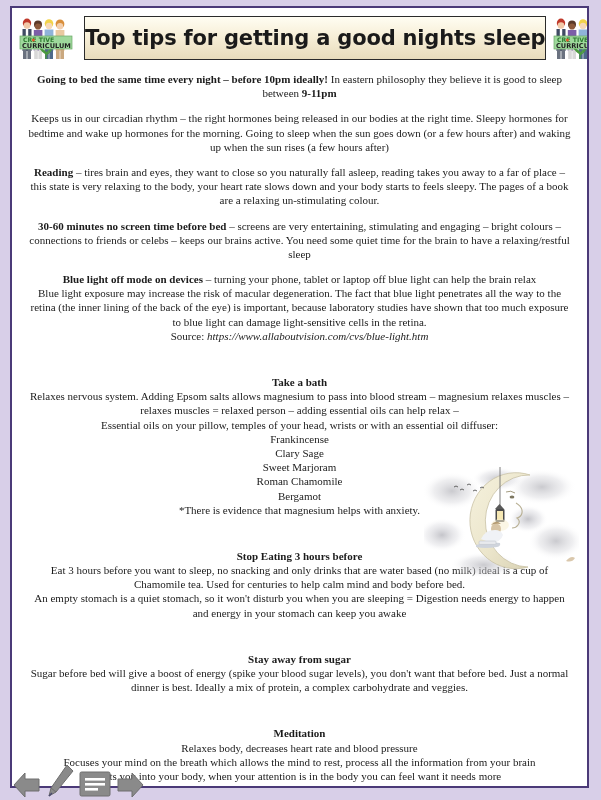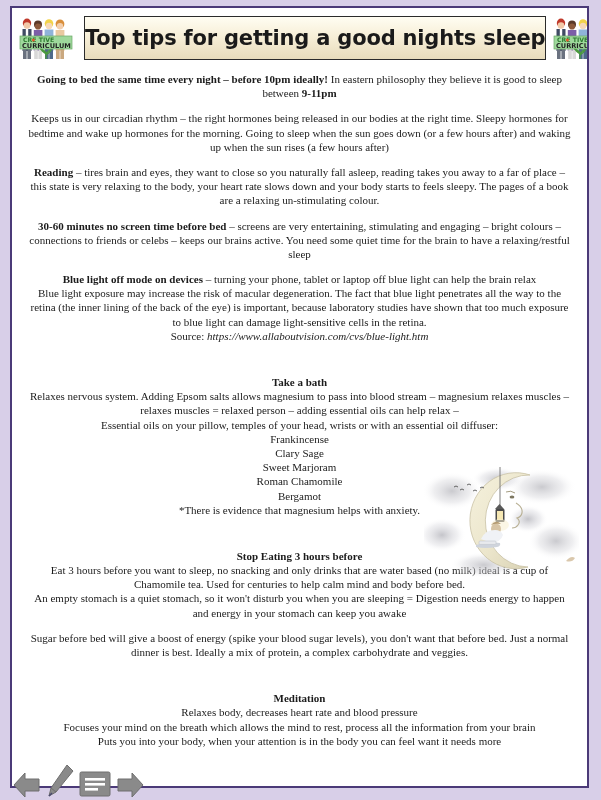--- a/index.html
+++ b/index.html
@@ -260,20 +260,21 @@
       <span class="list-line">Sweet Marjoram</span>
       <span class="list-line">Roman Chamomile</span>
       <span class="list-line">Bergamot</span>
     </p>
     <p class="para">*There is evidence that magnesium helps with anxiety.</p>
 
     <p class="para nogap head">Stop Eating 3 hours before</p>
     <p class="para nogap">Eat 3 hours before you want to sleep, no snacking and only drinks that are water based (no milk) ideal is a cup of Chamomile tea. Used for centuries to help calm mind and body before bed.</p>
     <p class="para">An empty stomach is a quiet stomach, so it won't disturb you when you are sleeping = Digestion needs energy to happen and energy in your stomach can keep you awake</p>
 
+    <p class="para nogap head">Stay away from sugar</p>
     <p class="para">Sugar before bed will give a boost of energy (spike your blood sugar levels), you don't want that before bed. Just a normal dinner is best. Ideally a mix of protein, a complex carbohydrate and veggies.</p>
 
     <p class="para nogap head">Meditation</p>
     <p class="para nogap">Relaxes body, decreases heart rate and blood pressure</p>
     <p class="para nogap">Focuses your mind on the breath which allows the mind to rest, process all the information from your brain</p>
     <p class="para">Puts you into your body, when your attention is in the body you can feel want it needs more</p>
 
   </div>
 </div>
 

